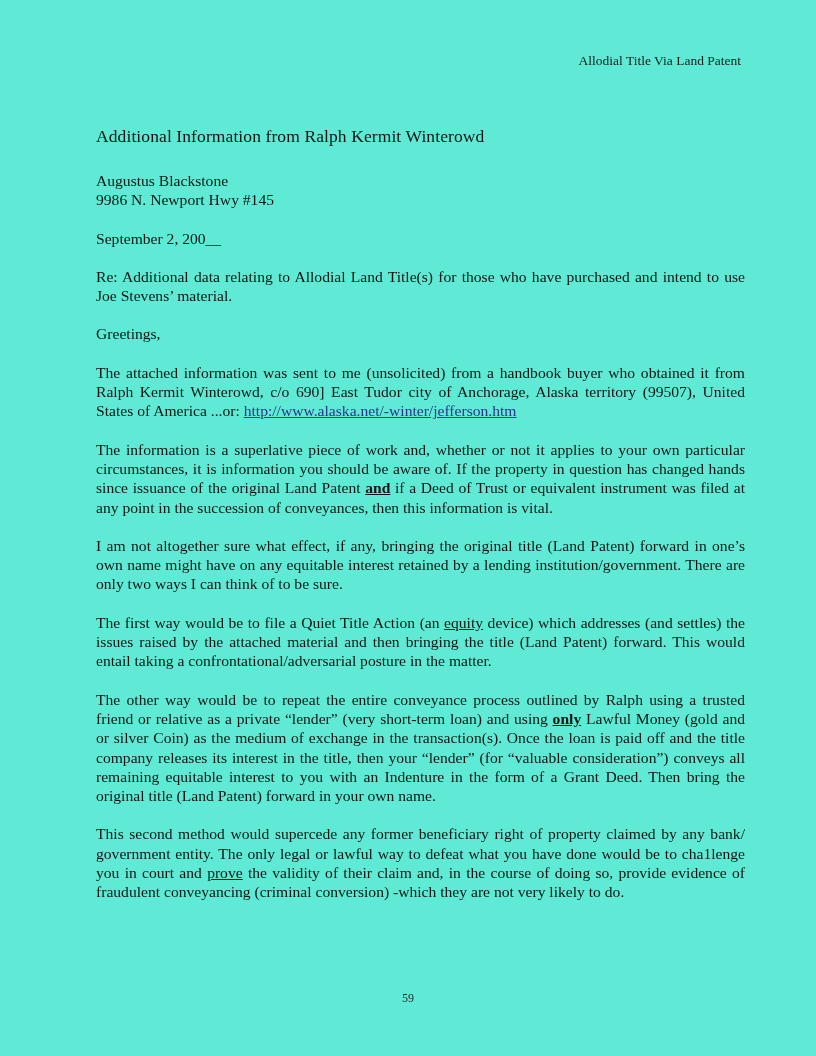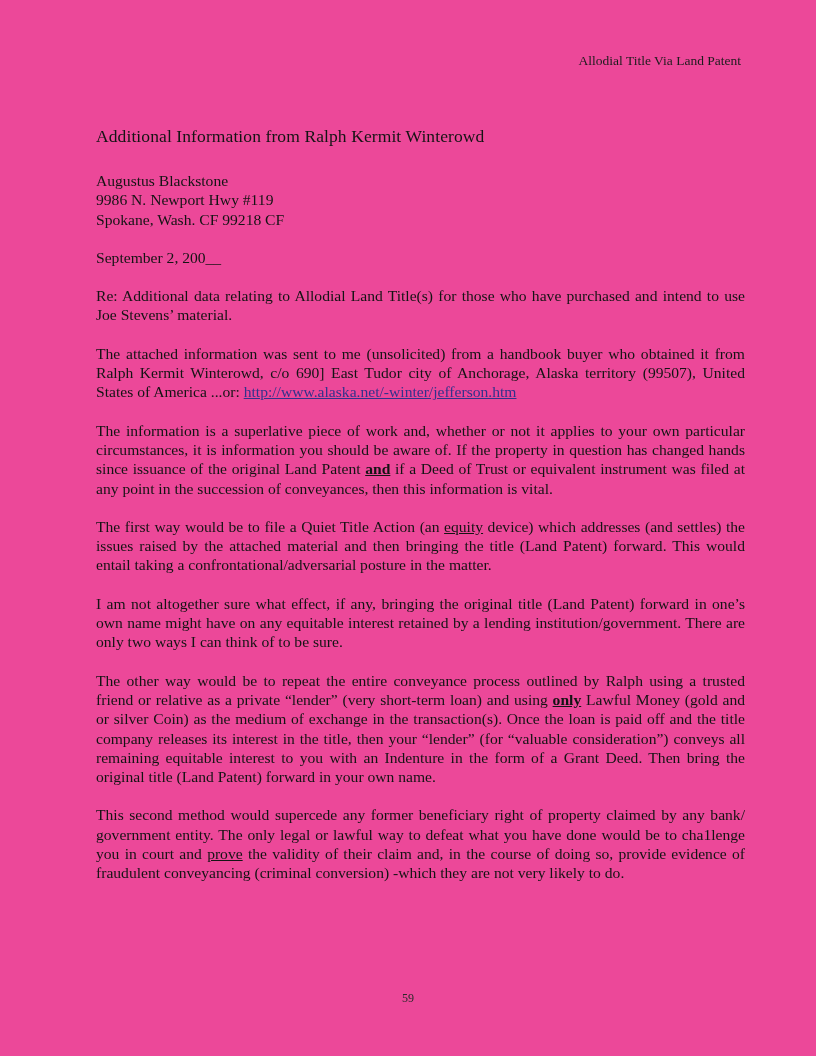--- a/index.html
+++ b/index.html
@@ -5,21 +5,21 @@
   html, body {
     margin: 0;
     padding: 0;
     background: #e8e8e8;
   }
   .page {
     position: relative;
     width: 816px;
     height: 1056px;
     margin: 0 auto;
-    background: #ec4899;
+    background: #5eead4;
     font-family: "Liberation Serif", serif;
     color: #141414;
     overflow: hidden;
     box-sizing: border-box;
   }
   .running-header {
     position: absolute;
     top: 53px;
     right: 75px;
     font-size: 13.5px;
@@ -78,34 +78,34 @@
 <div class="page">
 
   <div class="running-header">Allodial Title Via Land Patent</div>
 
   <div class="content">
 
     <h1 class="doc-title">Additional Information from Ralph Kermit Winterowd</h1>
 
     <div class="address-block">
       <div>Augustus Blackstone</div>
-      <div>9986 N. Newport Hwy #119</div>
-      <div>Spokane, Wash. CF 99218 CF</div>
+      <div>9986 N. Newport Hwy #145</div>
     </div>
 
     <div class="date-line">September 2, 200__</div>
 
     <p class="para">Re: Additional data relating to Allodial Land Title(s) for those who have purchased and intend to use Joe Stevens’ material.</p>
 
+    <p class="para plain-left">Greetings,</p>
 
     <div>
         <p class="para"><span>The attached information was sent to me (unsolicited) from a handbook buyer who obtained it from Ralph Kermit Winterowd, c/o 690] East Tudor city of Anchorage, Alaska territory (99507), United States of America ...or: </span><a href="#" class="link" style="color: rgb(50, 50, 140);">http://www.alaska.net/-winter/jefferson.htm</a></p>
         <p class="para"><span>The information is a superlative piece of work and, whether or not it applies to your own particular circumstances, it is information you should be aware of. If the property in question has changed hands since issuance of the original Land Patent </span><span class="bold underline">and</span><span> if a Deed of Trust or equivalent instrument was filed at any point in the succession of conveyances, then this information is vital.</span></p>
+        <p class="para"><span>I am not altogether sure what effect, if any, bringing the original title (Land Patent) forward in one’s own name might have on any equitable interest retained by a lending institution/government. There are only two ways I can think of to be sure.</span></p>
         <p class="para"><span>The first way would be to file a Quiet Title Action (an </span><span class="underline">equity</span><span> device) which addresses (and settles) the issues raised by the attached material and then bringing the title (Land Patent) forward. This would entail taking a confrontational/adversarial posture in the matter.</span></p>
-        <p class="para"><span>I am not altogether sure what effect, if any, bringing the original title (Land Patent) forward in one’s own name might have on any equitable interest retained by a lending institution/government. There are only two ways I can think of to be sure.</span></p>
         <p class="para"><span>The other way would be to repeat the entire conveyance process outlined by Ralph using a trusted friend or relative as a private “lender” (very short-term loan) and using </span><span class="bold underline">only</span><span> Lawful Money (gold and or silver Coin) as the medium of exchange in the transaction(s). Once the loan is paid off and the title company releases its interest in the title, then your “lender” (for “valuable consideration”) conveys all remaining equitable interest to you with an Indenture in the form of a Grant Deed. Then bring the original title (Land Patent) forward in your own name.</span></p>
         <p class="para"><span>This second method would supercede any former beneficiary right of property claimed by any bank/ government entity. The only legal or lawful way to defeat what you have done would be to cha1lenge you in court and </span><span class="underline">prove</span><span> the validity of their claim and, in the course of doing so, provide evidence of fraudulent conveyancing (criminal conversion) -which they are not very likely to do.</span></p>
       </div>
 
   </div>
 
   <div class="page-number">59</div>
 
 </div>
 

